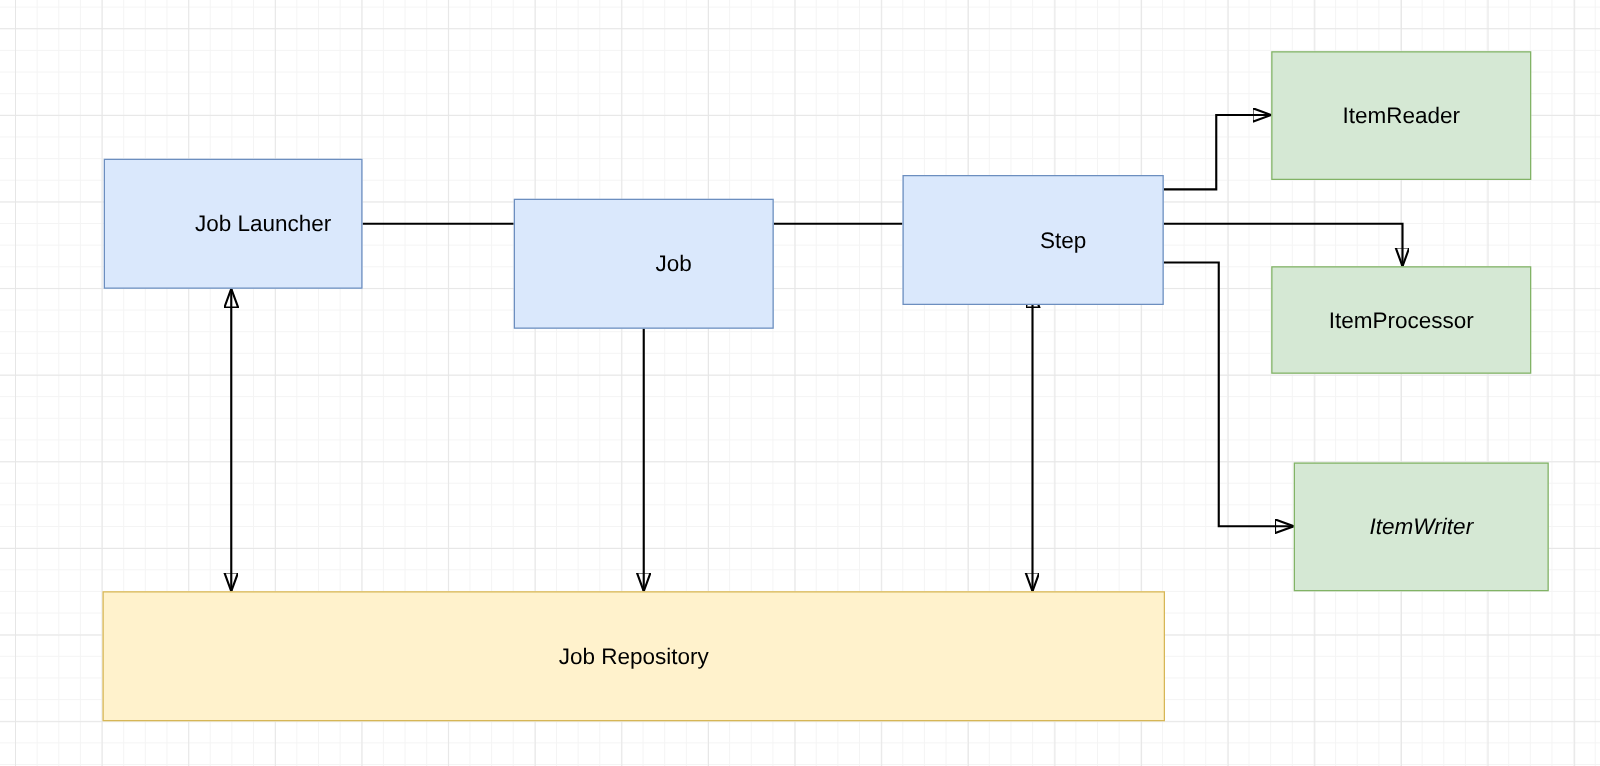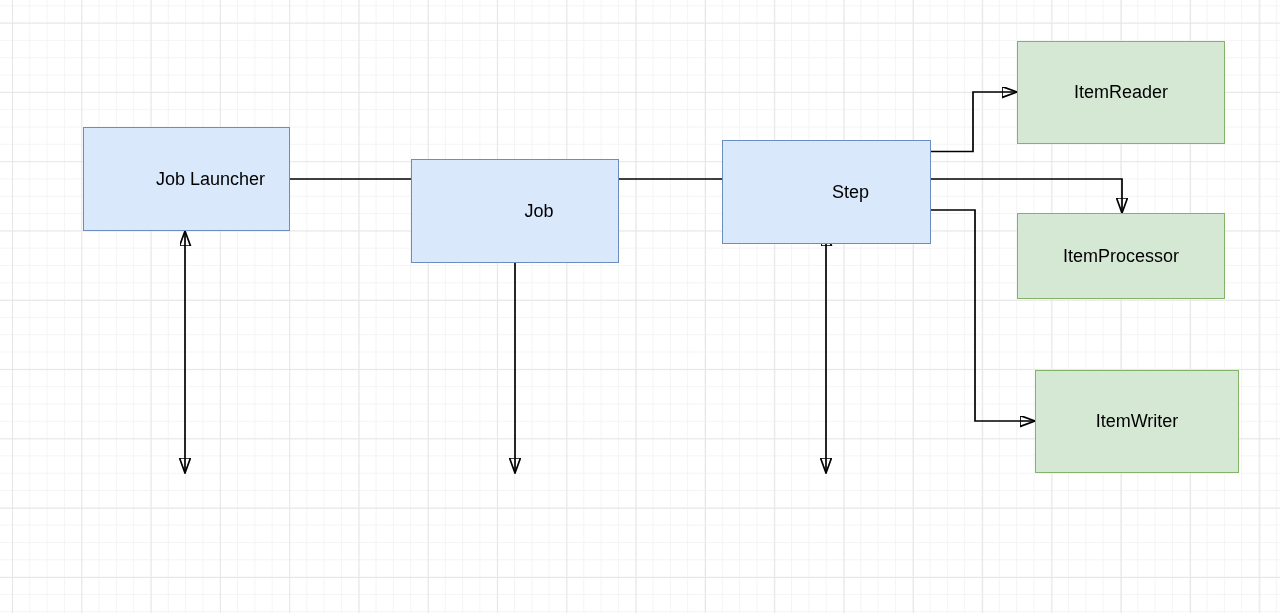--- a/index.html
+++ b/index.html
@@ -89,18 +89,21 @@
   </div>
 
   <div class="node green" style="left:1017px; top:41px; width:208px; height:103px;">
     <span>ItemReader</span>
   </div>
 
   <div class="node green" style="left:1017px; top:213px; width:208px; height:86px;">
     <span>ItemProcessor</span>
   </div>
 
-  <div class="node green" style="left:1035px; top:370px; width:204px; height:103px;">
+  <div class="node green" style="left:1035px; top:370px; width:204px; height:103px;font-style:italic;">
     <span>ItemWriter</span>
   </div>
 
+  <div class="node yellow" style="left:82px; top:473px; width:850px; height:104px;">
+    <span>Job Repository</span>
+  </div>
 
 </div>
 
 </body></html>

